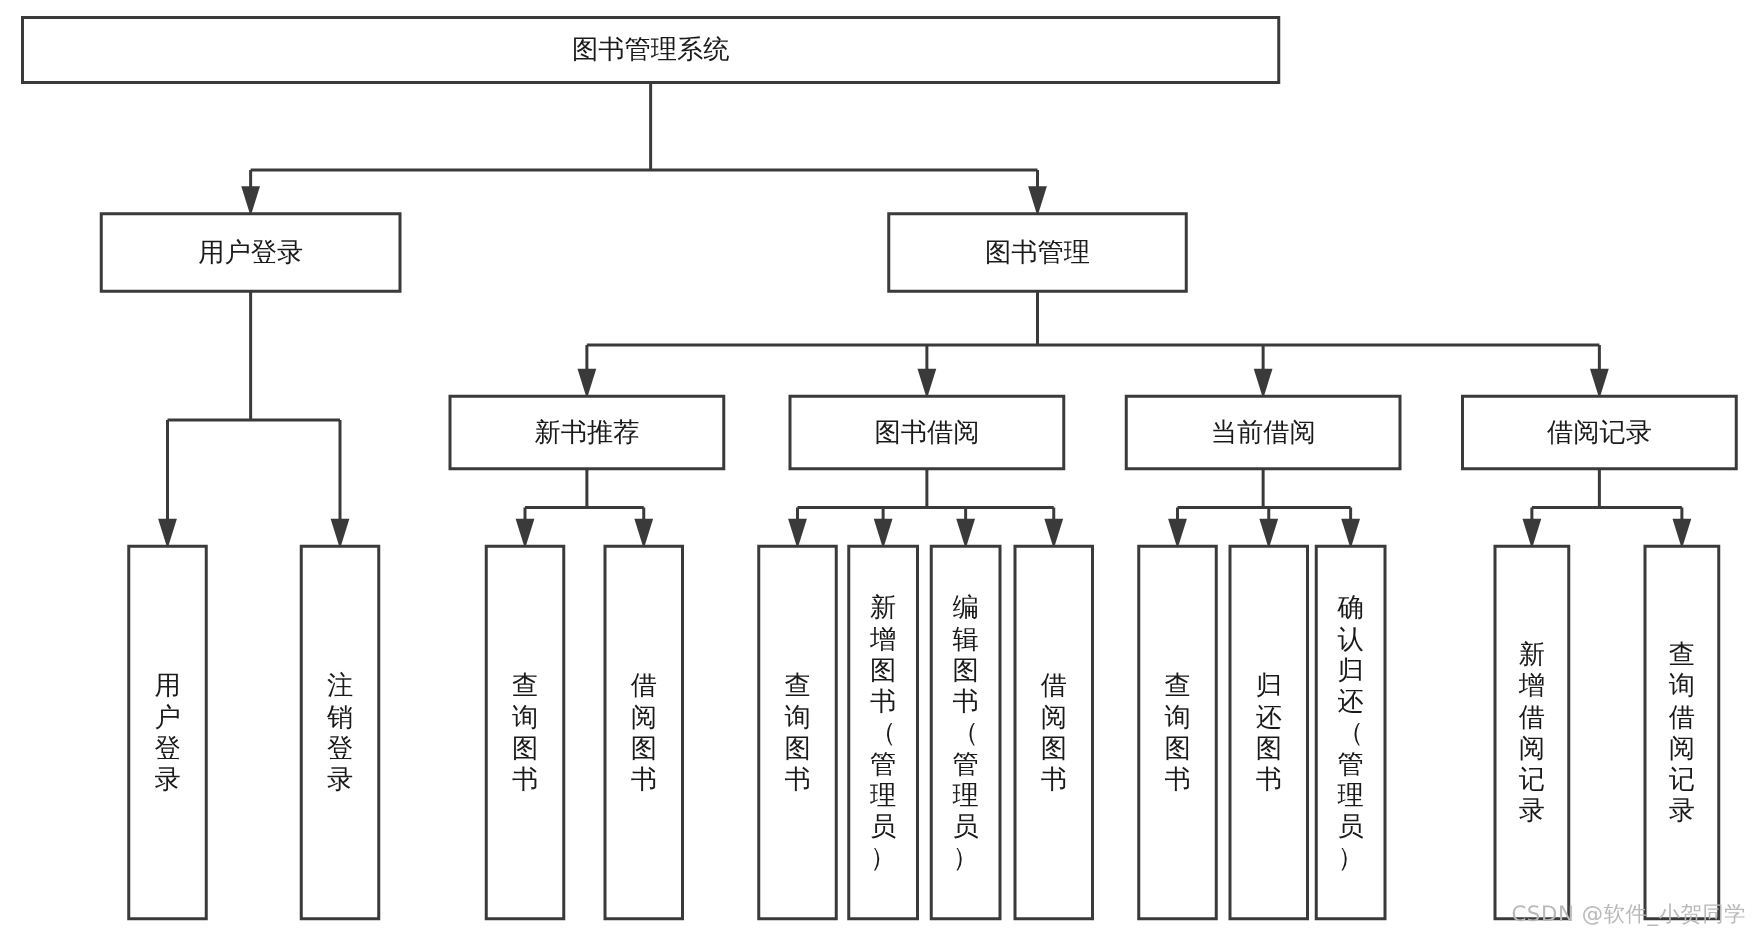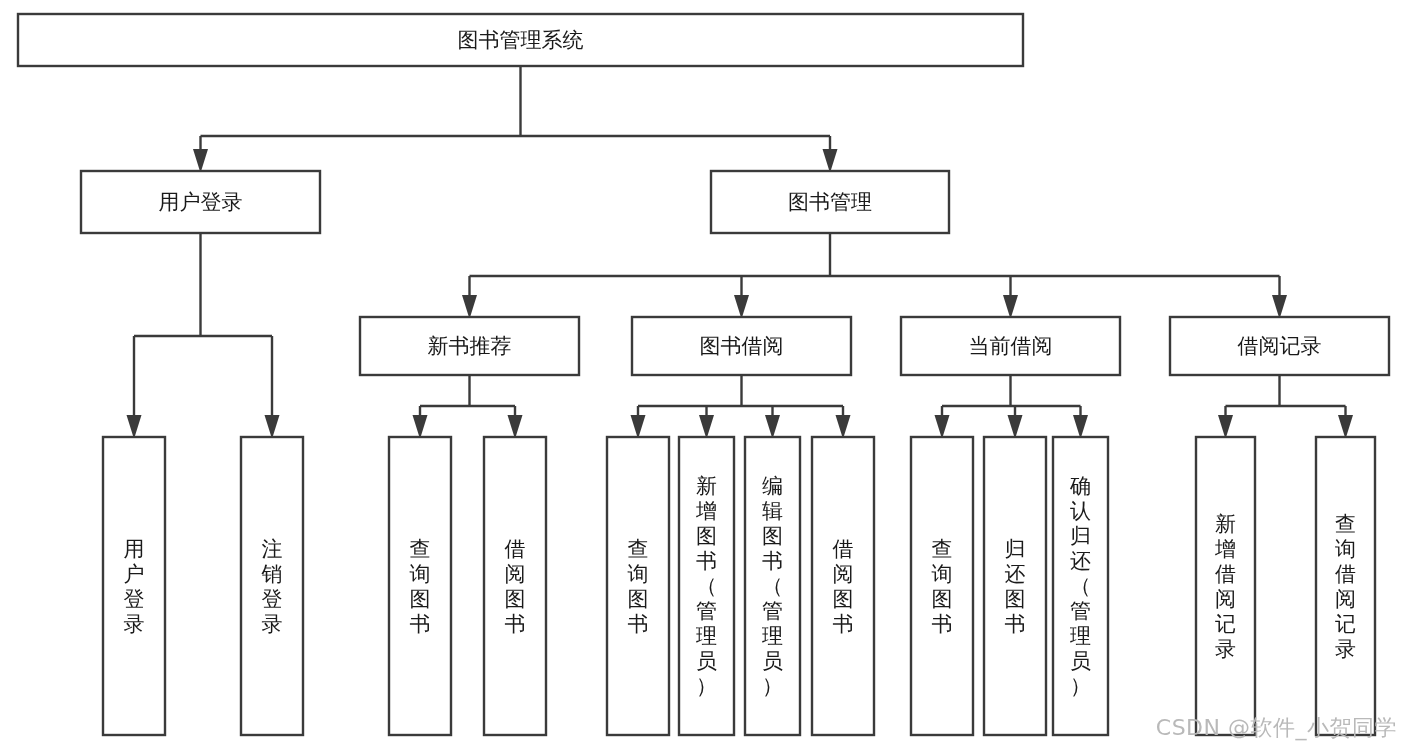--- a/index.html
+++ b/index.html
@@ -54,21 +54,21 @@
     font-family: "DejaVu Sans", "Liberation Sans", sans-serif;
     font-size: 21px;
     fill: #1a1a1a;
     text-anchor: middle;
   }
   .watermark {
     position: absolute;
     right: 8px;
     bottom: 4px;
     font-family: "DejaVu Sans", "Liberation Sans", sans-serif;
-    font-size: 22px;
+    font-size: 17px;
     color: #b9b9b9;
     letter-spacing: 0.5px;
     white-space: nowrap;
     pointer-events: none;
   }
 </style>
 </head>
 <body>
 
 <div id="diagram-root">

